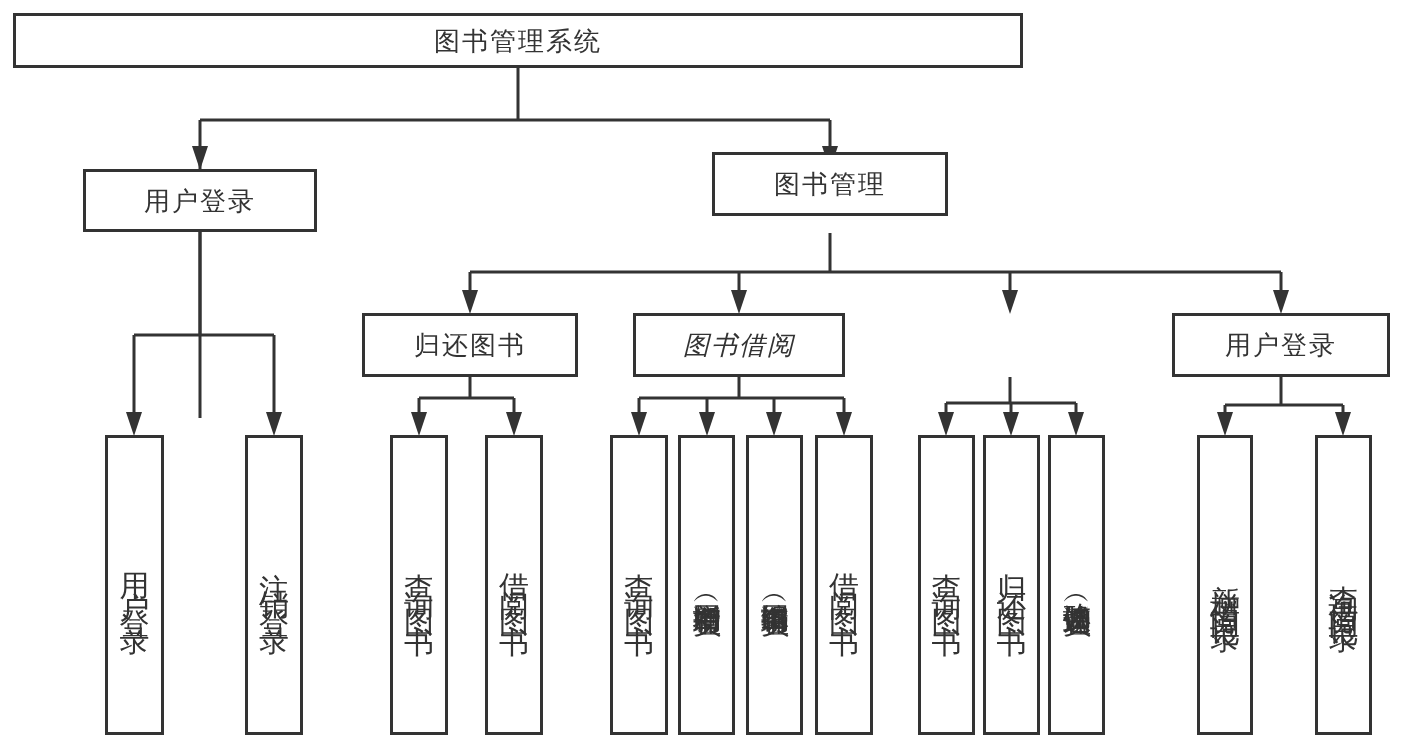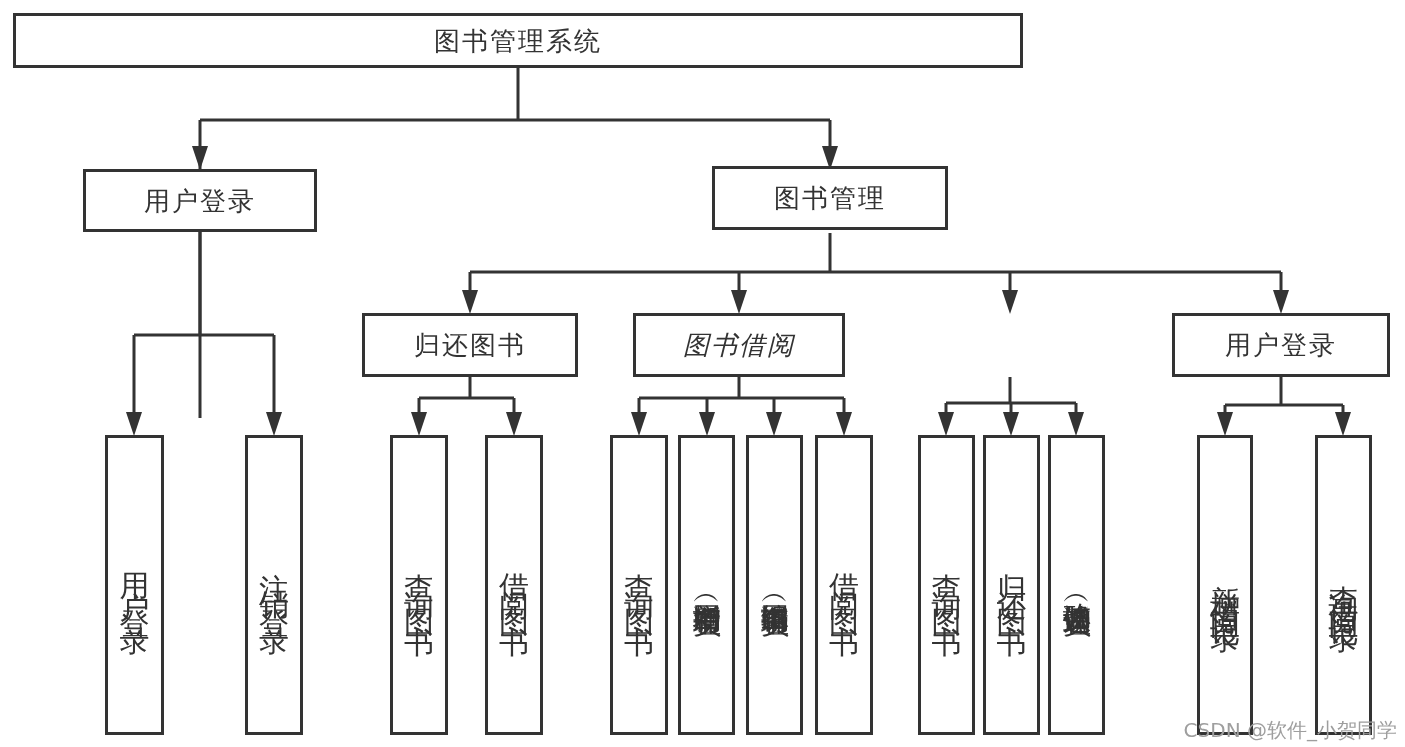--- a/index.html
+++ b/index.html
@@ -18,21 +18,21 @@
   .node.v span {
     writing-mode:vertical-rl; line-height:1; font-size:30px;
   }
   .node.v4 span { letter-spacing:18px; }
   .node.v6 span { letter-spacing:8px; }
   .node.v9 span { font-size:28px; letter-spacing:1px; }
 
   
   .p-root        { left:13px;  top:13px;  width:1010px; height:55px; }
   .p-userlogin   { left:83px;  top:169px; width:234px;  height:63px; }
-  .p-bookmgmt    { left:712px; top:166px; width:236px;  height:64px;align-items:center; }
+  .p-bookmgmt    { left:712px; top:152px; width:236px;  height:64px;align-items:center; }
   .p-newbook     { left:362px; top:313px; width:216px;  height:64px; }
   .p-bookborrow  { left:633px; top:313px; width:212px;  height:64px;font-style:italic; }
   .p-curborrow   { left:902px; top:313px; width:216px;  height:64px; }
   .p-borrowrec   { left:1172px;top:313px; width:218px;  height:64px; }
   .p-l1a { left:105px;  top:435px; width:59px; height:300px; }
   .p-l1b { left:245px;  top:435px; width:58px; height:300px; }
   .p-l2a { left:390px;  top:435px; width:58px; height:300px; }
   .p-l2b { left:485px;  top:435px; width:58px; height:300px; }
   .p-l3a { left:610px;  top:435px; width:58px; height:300px; }
   .p-l3b { left:678px;  top:435px; width:57px; height:300px; }
@@ -145,14 +145,13 @@
     <span>确认归还（管理员）</span>
   </div>
 
   <div class="node v v6 p-l5a">
     <span>新增借阅记录</span>
   </div>
   <div class="node v v6 p-l5b">
     <span>查询借阅记录</span>
   </div>
 
-  <div class="watermark">CSDN @软件_小贺同学</div>
 </div>
 
 </body></html>

